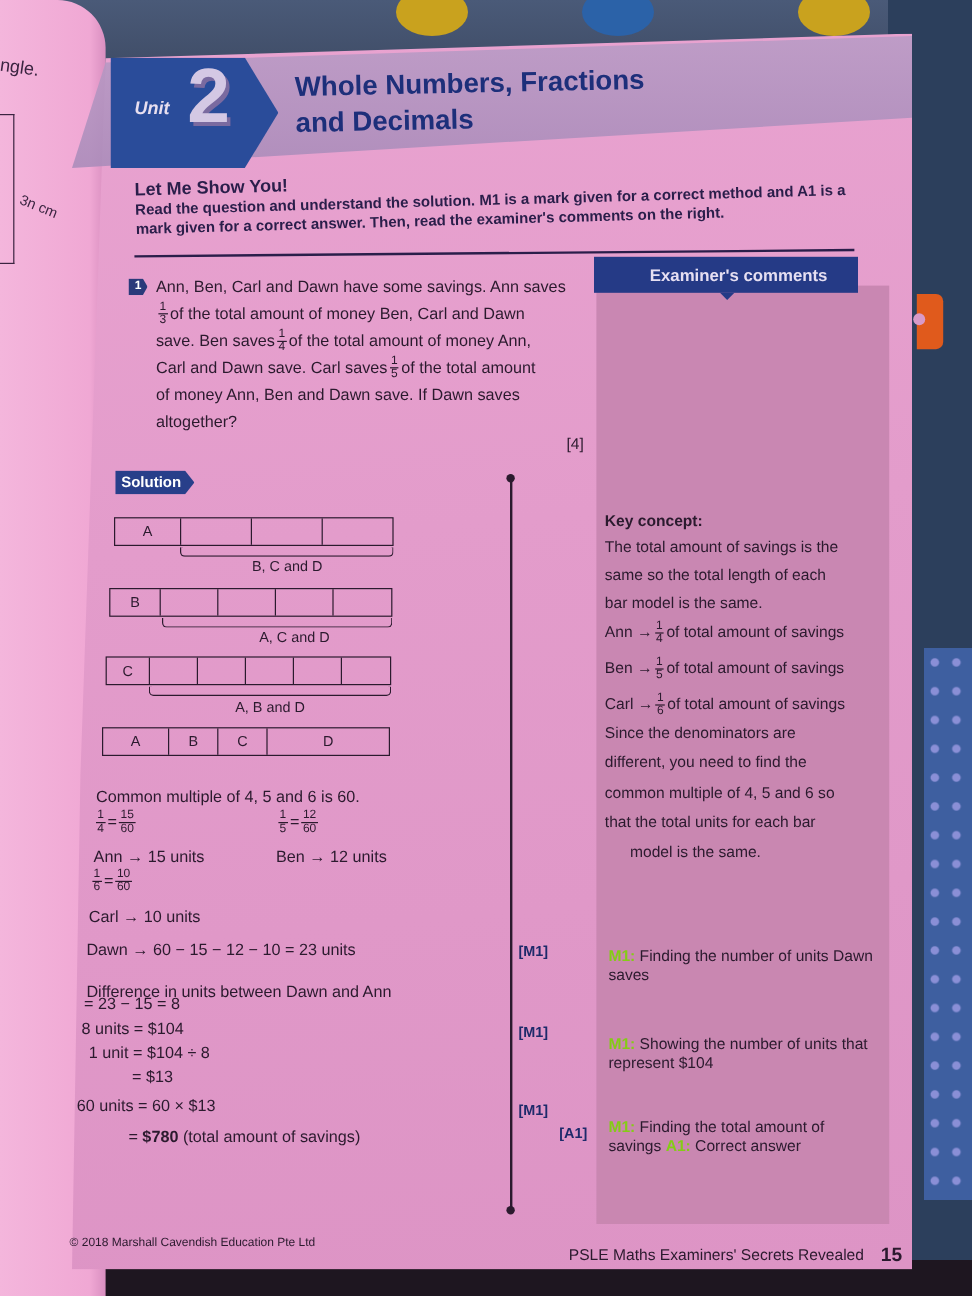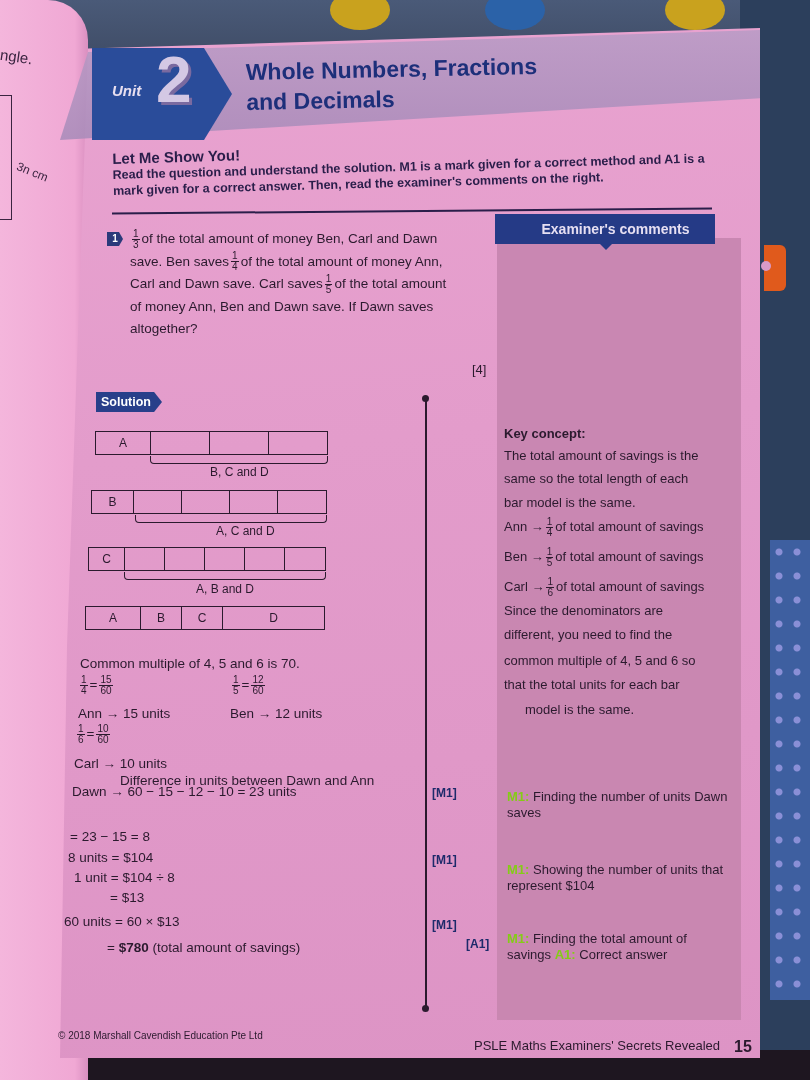--- a/index.html
+++ b/index.html
@@ -213,20 +213,21 @@
 </div>
 
 <div class="intro">
   <div class="intro-heading">Let Me Show You!</div>
   <div class="intro-body">Read the question and understand the solution. M1 is a mark given for a correct method and A1 is a mark given for a correct answer. Then, read the examiner's comments on the right.</div>
 </div>
 <div class="intro-rule"></div>
 
 <div class="q-number">1</div>
 <div class="question">
+  <div><span>Ann, Ben, Carl and Dawn have some savings. Ann saves</span></div>
   <div><span class="frac">
         <span class="num">1</span>
         <span>3</span>
       </span><span>of the total amount of money Ben, Carl and Dawn</span></div>
   <div><span>save. Ben saves</span><span class="frac">
         <span class="num">1</span>
         <span>4</span>
       </span><span>of the total amount of money Ann,</span></div>
   <div><span>Carl and Dawn save. Carl saves</span><span class="frac">
         <span class="num">1</span>
@@ -275,21 +276,21 @@
 <div class="brace" style="left:124px; top:572px; width:202px;"></div>
 <div class="brace-label" style="left:196px; top:582px;">A, B and D</div>
 
 <div class="bar" style="left:85px; top:606px; width:240px;">
   <div class="seg" style="width:55px;">A</div>
   <div class="seg" style="width:41px;">B</div>
   <div class="seg" style="width:41px;">C</div>
   <div class="seg" style="width:101px;">D</div>
 </div>
 
-<div class="work" style="left:80px; top:655px;">Common multiple of 4, 5 and 6 is 70.</div>
+<div class="work" style="left:80px; top:655px;">Common multiple of 4, 5 and 6 is 60.</div>
 
 <div class="work" style="left:78px; top:675px;">
   <span class="frac">
       <span class="num">1</span>
       <span>4</span>
     </span>=<span class="frac">
       <span class="num">15</span>
       <span>60</span>
     </span>
 </div>
@@ -311,21 +312,21 @@
       <span class="num">1</span>
       <span>6</span>
     </span>=<span class="frac">
       <span class="num">10</span>
       <span>60</span>
     </span>
 </div>
 <div class="work" style="left:74px; top:755px;">Carl → 10 units</div>
 
 <div class="work" style="left:72px; top:783px;">Dawn → 60 − 15 − 12 − 10 = 23 units</div>
-<div class="work" style="left:72px; top:772px;margin-left:48px;">Difference in units between Dawn and Ann</div>
+<div class="work" style="left:72px; top:818px;">Difference in units between Dawn and Ann</div>
 <div class="work" style="left:70px; top:828px;">= 23 − 15 = 8</div>
 <div class="work" style="left:68px; top:849px;">8 units = $104</div>
 <div class="work" style="left:74px; top:869px;">1 unit = $104 ÷ 8</div>
 <div class="work" style="left:110px; top:889px;">= $13</div>
 <div class="work" style="left:64px; top:913px;">60 units = 60 × $13</div>
 <div class="work" style="left:107px; top:939px;">
   <span>= </span><b>$780</b><span> (total amount of savings)</span>
 </div>
 
 <div class="mark-tag" style="left:432px; top:786px;">[M1]</div>

